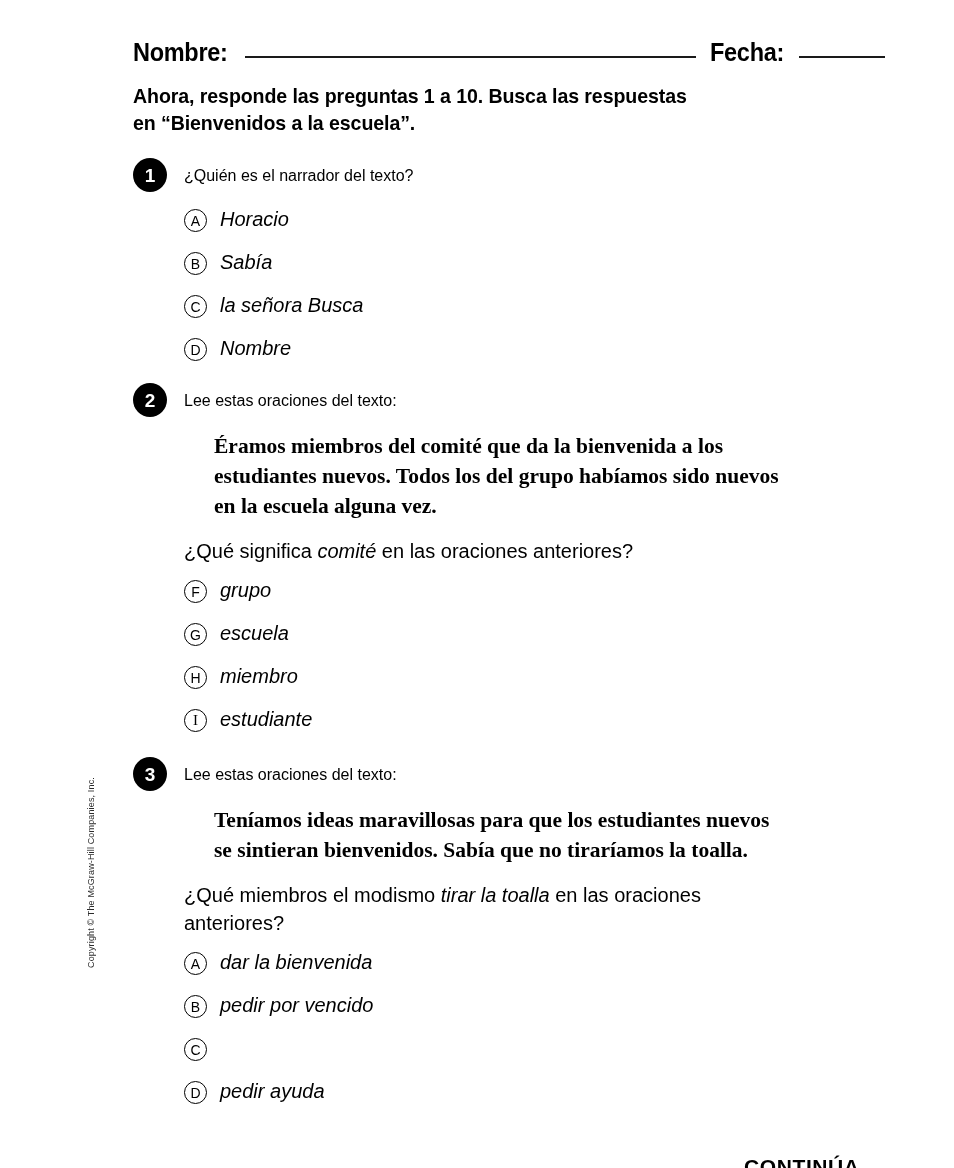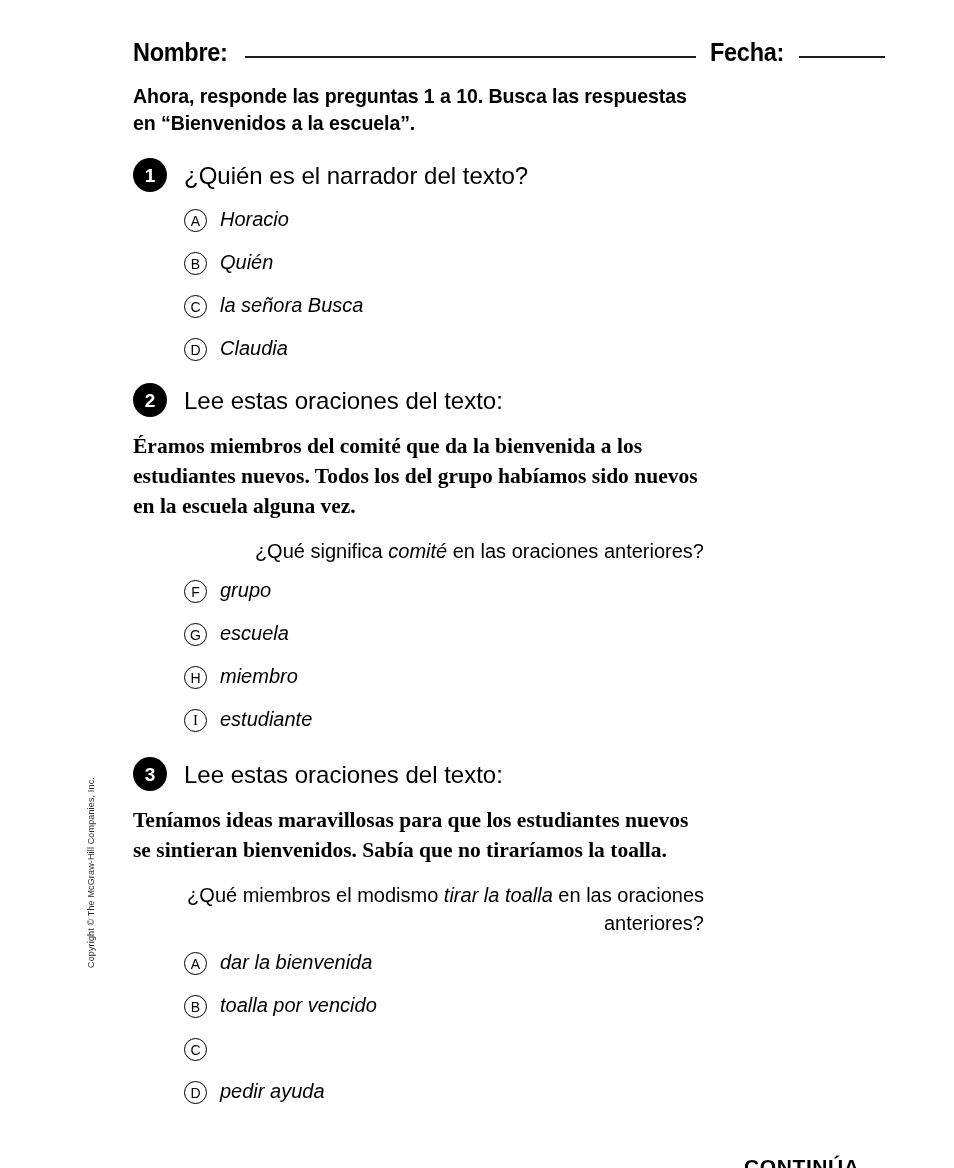--- a/index.html
+++ b/index.html
@@ -72,42 +72,42 @@
     color: #ffffff;
     font-size: 19px;
     font-weight: bold;
     display: flex;
     align-items: center;
     justify-content: center;
     line-height: 1;
   }
   .qtext {
     margin-left: 51px;
-    font-size: 24px;
+    font-size: 16px;
     line-height: 28px;
     padding-top: 4px;
   }
 
   
   .passage {
+    margin-left: 81px;
     margin-top: 12px;
     font-family: "Liberation Serif", serif;
     font-weight: bold;
     font-size: 21.5px;
     line-height: 30px;
     width: 575px;
   }
 
   .qprompt {
     margin-left: 51px;
     margin-top: 16px;
     font-size: 20px;
     line-height: 28px;
     width: 520px;
-    text-align: right;
   }
   .qprompt em { font-style: italic; }
 
   
   .options { margin-left: 51px; margin-top: 12px; }
   .option {
     display: flex;
     align-items: flex-start;
     height: 43px;
     font-size: 20px;
@@ -181,29 +181,29 @@
       <div class="qnum">1</div>
       <div class="qtext">¿Quién es el narrador del texto?</div>
     </div>
     <div class="options">
       <div class="option">
         <span class="opt-letter">A</span>
         <span class="opt-text">Horacio</span>
       </div>
       <div class="option">
         <span class="opt-letter">B</span>
-        <span class="opt-text">Quién</span>
+        <span class="opt-text">Sabía</span>
       </div>
       <div class="option">
         <span class="opt-letter">C</span>
         <span class="opt-text">la señora Busca</span>
       </div>
       <div class="option">
         <span class="opt-letter">D</span>
-        <span class="opt-text">Claudia</span>
+        <span class="opt-text">Nombre</span>
       </div>
     </div>
   </div>
 
   <div class="qblock" style="top:383px;">
     <div class="qhead">
       <div class="qnum">2</div>
       <div class="qtext">Lee estas oraciones del texto:</div>
     </div>
     <div class="passage">Éramos miembros del comité que da la bienvenida a los estudiantes nuevos. Todos los del grupo habíamos sido nuevos en la escuela alguna vez.</div>
@@ -235,21 +235,21 @@
     </div>
     <div class="passage">Teníamos ideas maravillosas para que los estudiantes nuevos se sintieran bienvenidos. Sabía que no tiraríamos la toalla.</div>
     <div class="qprompt"><span>¿Qué miembros el modismo </span><em>tirar la toalla</em><span> en las oraciones anteriores?</span></div>
     <div class="options">
       <div class="option">
         <span class="opt-letter">A</span>
         <span class="opt-text">dar la bienvenida</span>
       </div>
       <div class="option">
         <span class="opt-letter">B</span>
-        <span class="opt-text">toalla por vencido</span>
+        <span class="opt-text">pedir por vencido</span>
       </div>
       <div class="option">
         <span class="opt-letter">C</span>
       </div>
       <div class="option">
         <span class="opt-letter">D</span>
         <span class="opt-text">pedir ayuda</span>
       </div>
     </div>
   </div>

